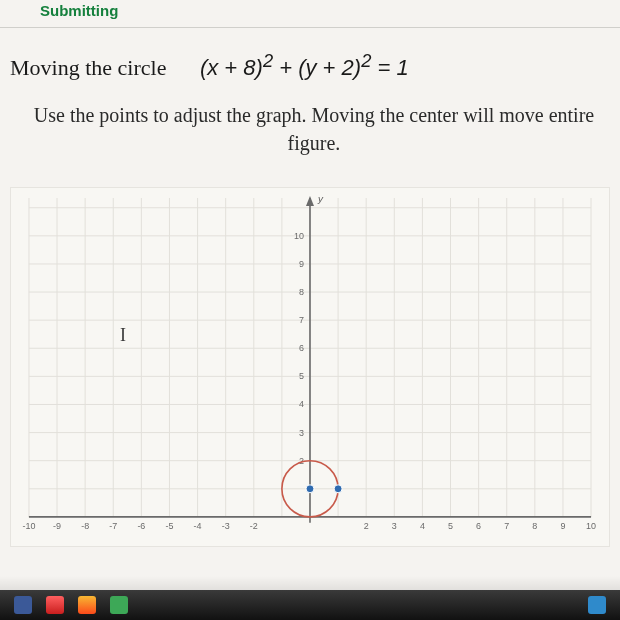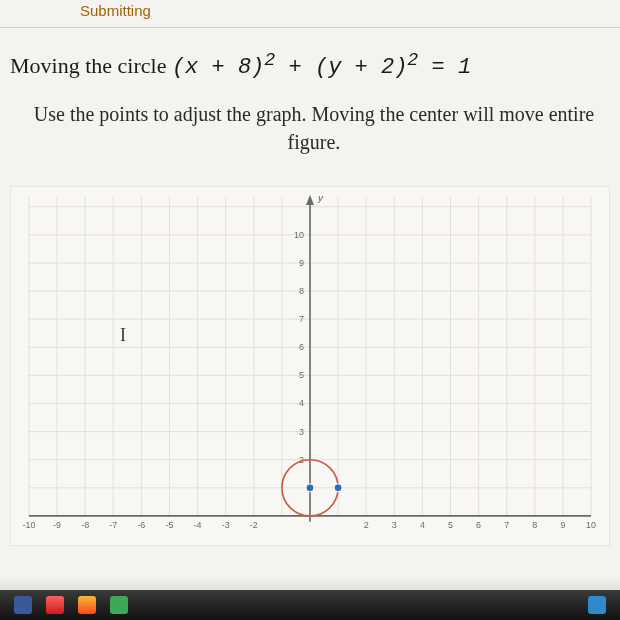--- a/index.html
+++ b/index.html
@@ -13,30 +13,30 @@
     }
     .meta-bar {
       display: flex;
       gap: 40px;
       padding: 2px 20px 8px 40px;
       font-size: 15px;
       color: #5a5a5a;
       font-family: -apple-system, Helvetica, Arial, sans-serif;
     }
     .meta-item { display: flex; gap: 6px; }
-    .meta-label { font-weight: 400; color: #a16207; margin-left: 40px; }
+    .meta-label { font-weight: 700; color: #15803d; }
     .meta-value { color: #7a7a7a; }
     .divider { height: 1px; background: #d0cfcb; margin-bottom: 12px; }
     .question {
       padding: 10px 10px 20px 10px;
       font-size: 22px;
       color: #1a1a1a;
       font-family: Georgia, serif;
     }
-    .eq { font-family: Liberation Mono, monospace; font-style: italic; }
+    .eq { font-family: Liberation Sans, sans-serif; font-style: italic; margin-left: 28px; }
     .instruction {
       text-align: center;
       font-size: 20px;
       color: #2a2a2a;
       padding: 0 12px 20px 20px;
       line-height: 1.4;
     }
     .chart-wrap {
       width: 600px;
       height: 360px;

